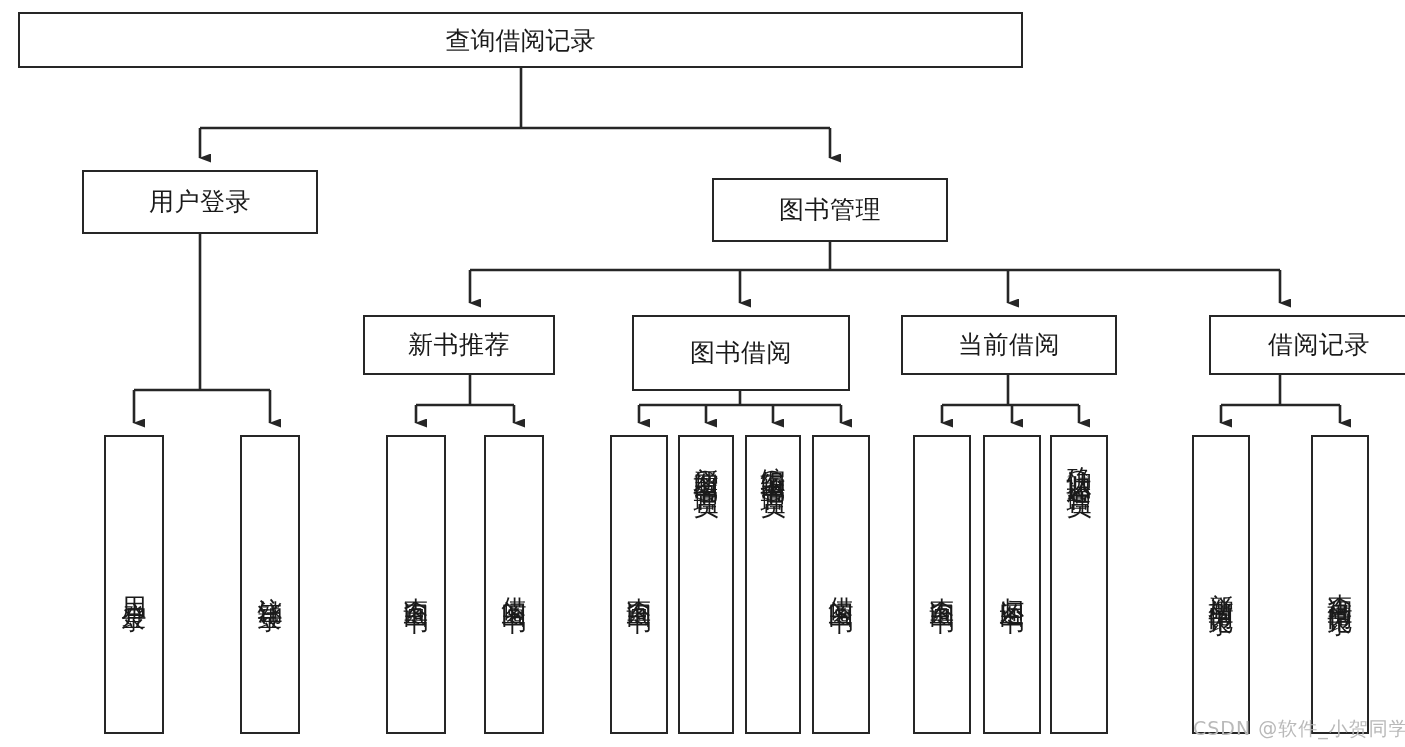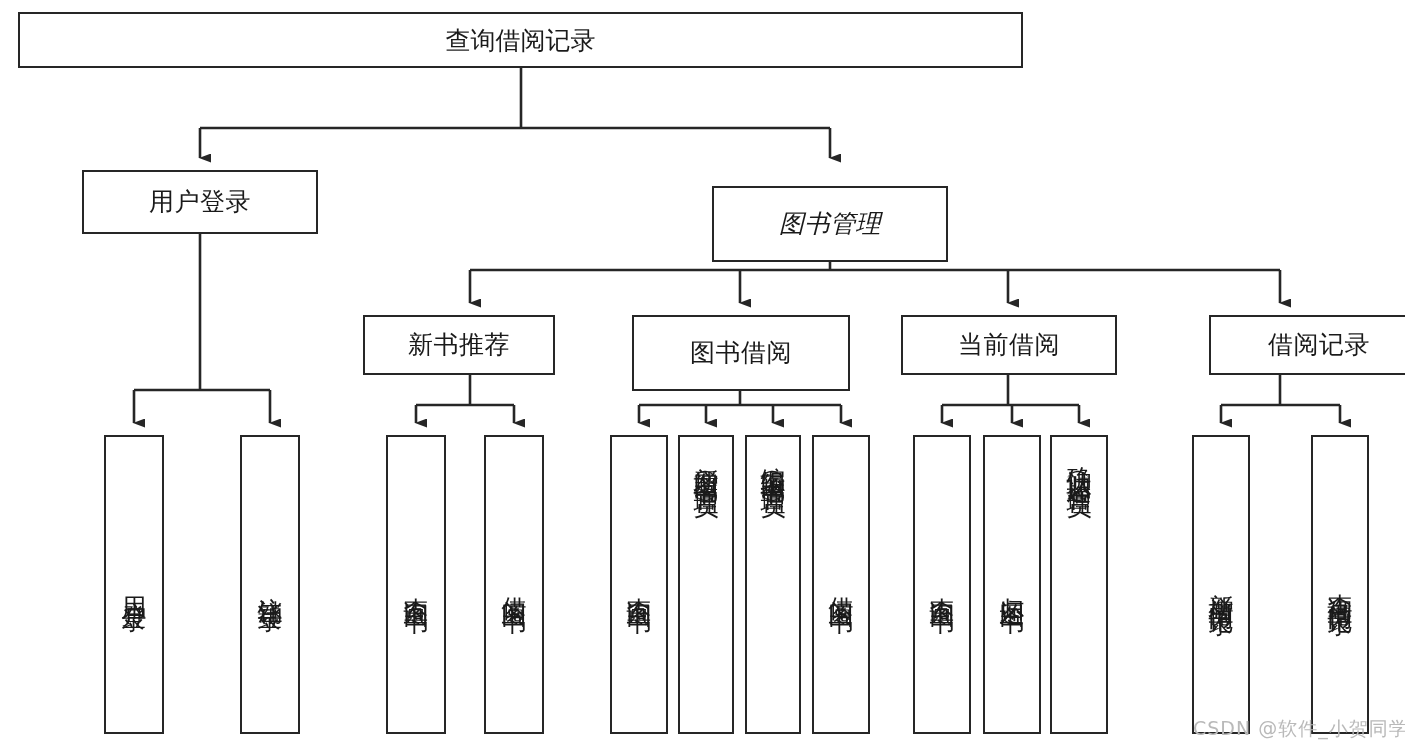--- a/index.html
+++ b/index.html
@@ -117,21 +117,21 @@
   </svg>
 
   <div class="node root" style="left: 18px; top: 12px; width: 1005px; height: 56px;">
     <span>查询借阅记录</span>
   </div>
 
   <div id="level2-nodes">
       <div class="node h" style="left: 82px; top: 170px; width: 236px; height: 64px;">
         <span>用户登录</span>
       </div>
-      <div class="node h" style="left: 712px; top: 186px; width: 236px; height: 76px; font-style: italic;">
+      <div class="node h" style="left: 712px; top: 178px; width: 236px; height: 64px;">
         <span>图书管理</span>
       </div>
     </div>
 
   <div id="level3-nodes">
       <div class="node h" style="left: 363px; top: 315px; width: 192px; height: 60px;">
         <span>新书推荐</span>
       </div>
       <div class="node h" style="left: 632px; top: 315px; width: 218px; height: 76px;">
         <span>图书借阅</span>

